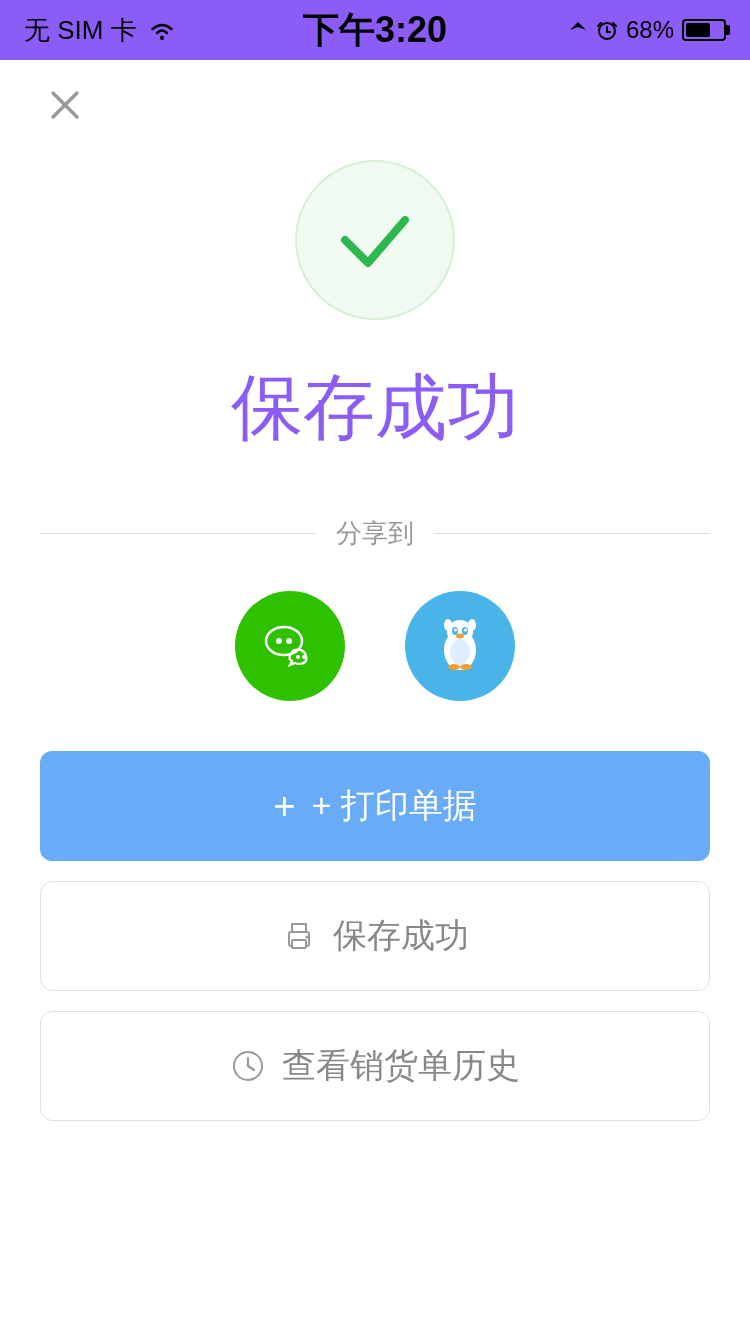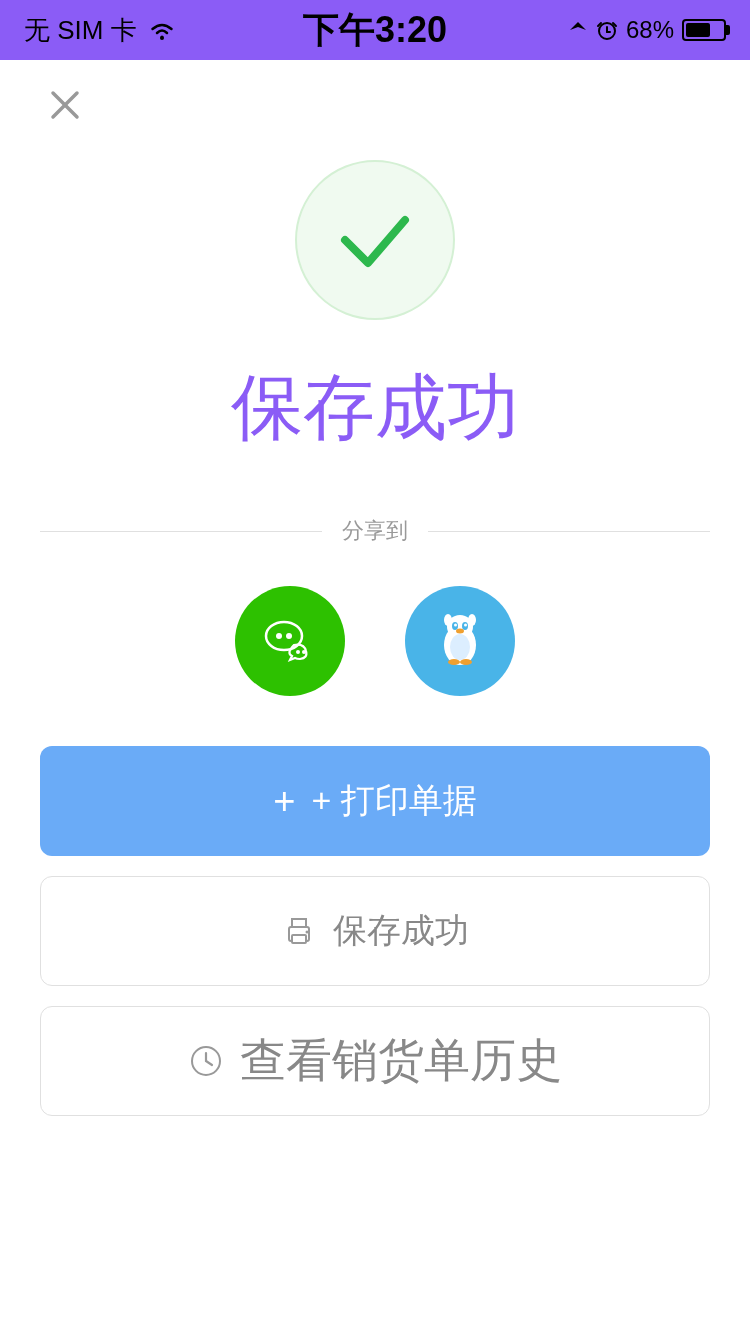--- a/index.html
+++ b/index.html
@@ -154,21 +154,21 @@
 
     .share-divider::before,
     .share-divider::after {
       content: '';
       flex: 1;
       height: 1px;
       background: #e0e0e0;
     }
 
     .share-label {
-      font-size: 22px;
+      font-size: 26px;
       color: #999;
       white-space: nowrap;
     }
 
     .share-icons {
       display: flex;
       justify-content: center;
       gap: 60px;
     }
 
@@ -346,17 +346,17 @@
       </svg>
       <span style="color:#888;font-size:34px;">保存成功</span>
     </button>
 
     <button class="action-btn btn-secondary">
       <svg width="36" height="36" viewBox="0 0 36 36" fill="none">
         <circle cx="18" cy="18" r="14" stroke="#999" stroke-width="2"></circle>
         <line x1="18" y1="10" x2="18" y2="18" stroke="#999" stroke-width="2.2" stroke-linecap="round"></line>
         <line x1="18" y1="18" x2="24" y2="22" stroke="#999" stroke-width="2.2" stroke-linecap="round"></line>
       </svg>
-      <span style="color:#888;font-size:46px;">查看销货单历史</span>
+      <span style="color:#888;font-size:34px;">查看销货单历史</span>
     </button>
   </div>
 
 </div>
 
 </body></html>

